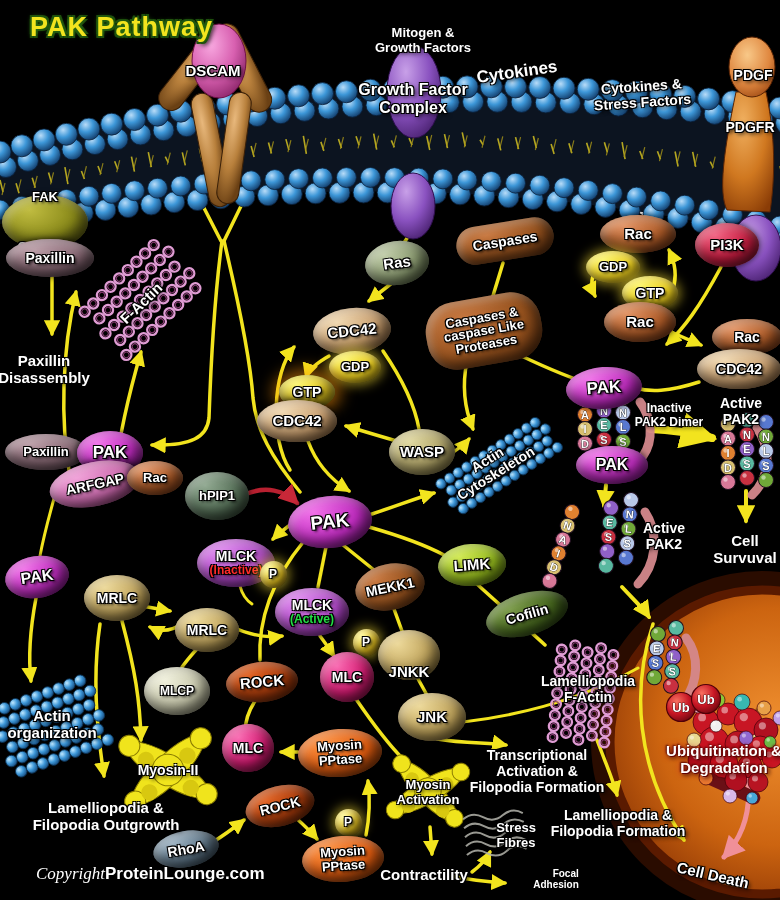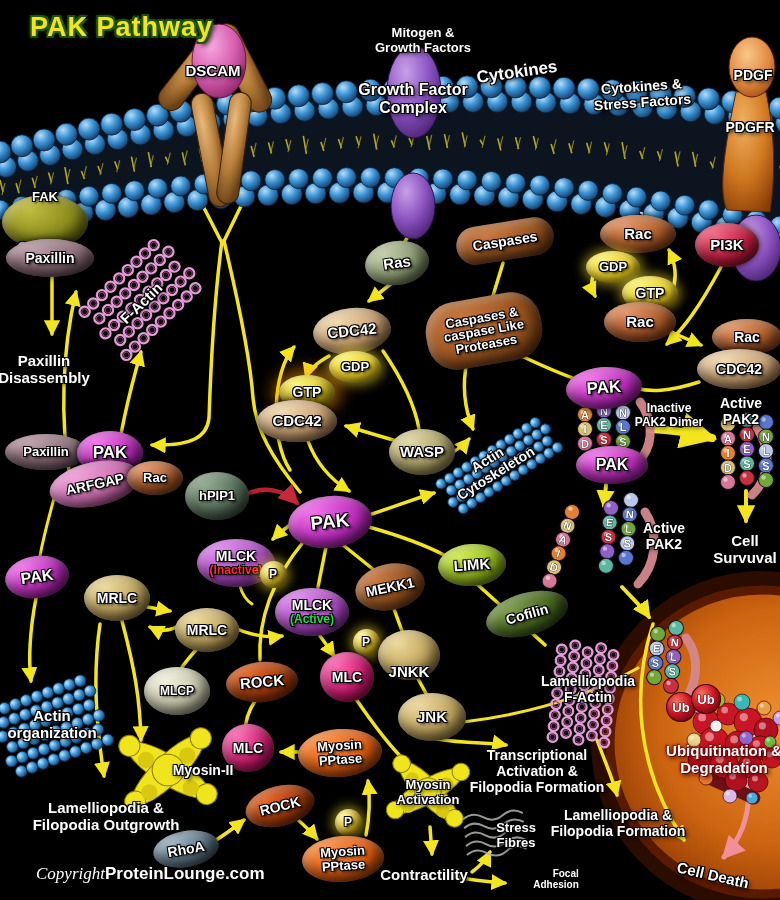--- a/index.html
+++ b/index.html
@@ -1153,21 +1153,21 @@
         <div>Survuval</div>
       </div>
       <div class="flabel" style="left: 664px; top: 537px; font-size: 14px; transform: translate(-50%, -50%) rotate(0deg);">
         <div>Active</div>
         <div>PAK2</div>
       </div>
       <div class="flabel" style="left: 52px; top: 724px; font-size: 15px; transform: translate(-50%, -50%) rotate(0deg);">
         <div>Actin</div>
         <div>organization</div>
       </div>
-      <div class="flabel" style="left: 168px; top: 771px; font-size: 14px; transform: translate(-50%, -50%) rotate(0deg); margin-left: 35px;">
+      <div class="flabel" style="left: 168px; top: 771px; font-size: 14px; transform: translate(-50%, -50%) rotate(0deg);">
         <div>Myosin-II</div>
       </div>
       <div class="flabel" style="left: 106px; top: 816px; font-size: 15px; transform: translate(-50%, -50%) rotate(0deg);">
         <div>Lamelliopodia &amp;</div>
         <div>Filopodia Outgrowth</div>
       </div>
       <div class="flabel" style="left: 588px; top: 690px; font-size: 14px; transform: translate(-50%, -50%) rotate(0deg);">
         <div>Lamelliopodia</div>
         <div>F-Actin</div>
       </div>

